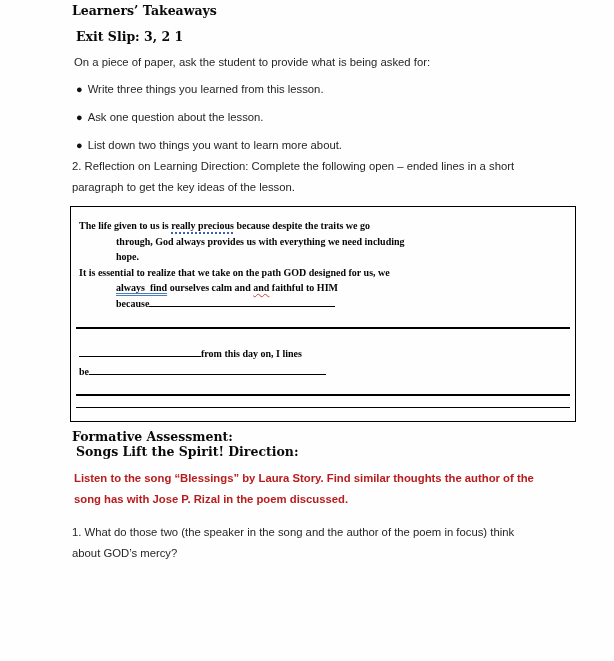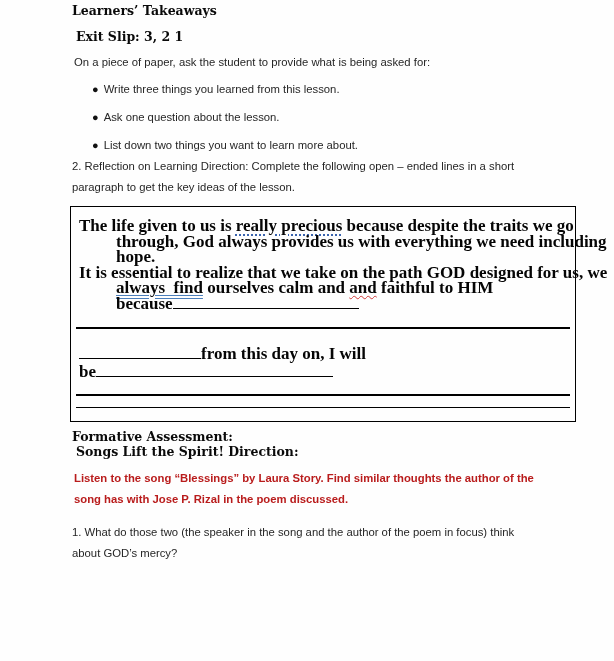--- a/index.html
+++ b/index.html
@@ -24,40 +24,40 @@
     white-space: nowrap;
   }
   .h1 { margin-left: 2px; }
   .h2 { margin-top: 11px; margin-left: 6px; }
   .h3 { margin-top: 7px;  margin-left: 2px; }
   .h4 { margin-left: 6px; }
 
   
   .body { font-size: 11.3px; line-height: 14px; margin: 0; white-space: nowrap; }
   .intro { margin-top: 11px; margin-left: 4px; }
-  .bullet { margin-top: 13px; margin-left: 22px; font-size: 11.3px; line-height: 14px; white-space: nowrap; }
+  .bullet { margin-top: 13px; margin-left: 6px; font-size: 11.3px; line-height: 14px; white-space: nowrap; }
   .bullet + .bullet { margin-top: 14px; }
   .bullet .marker { font-size: 11px; margin-right: 5px; color: #111; }
   .mline { line-height: 21px; white-space: nowrap; font-size: 11.3px; }
   .reflection { margin-top: 4px; margin-left: 2px; }
   .listen { margin-top: 9px; margin-left: 4px; font-weight: 700; color: #b91c1c; }
   .guided { margin-top: 3px; margin-left: 6px; font-weight: 700; color: #1c1c1c; }
   .q1 { margin-top: 14px; margin-left: 4px; }
   .q2 { margin-top: 12px; margin-left: 2px; }
 
   
   .answer-box {
     margin-top: 8px;
     width: 506px; height: 216px;
     box-sizing: border-box;
     border: 1.4px solid #000;
     padding: 11px 8px 0 8px;
     font-family: "Liberation Serif", serif;
     font-weight: 700;
-    font-size: 17px;
+    font-size: 10px;
     line-height: 15.6px;
     color: #050505;
   }
   .boxline { white-space: nowrap; }
   .indent { margin-left: 37px; }
   .p3line { line-height: 18px; }
   .p3start { margin-top: 16px; }
   .blank {
     display: inline-block;
     border-bottom: 1.7px solid #000;
@@ -128,21 +128,21 @@
     <div class="boxline indent">
       <span class="mark-double">always  find</span><span> ourselves calm and </span><span class="mark-wavy">and</span><span> faithful to HIM</span>
     </div>
     <div class="boxline indent">
       <span>because</span><span class="blank" style="width:186px"></span>
     </div>
 
     <div class="rule rule-a"></div>
 
     <div class="boxline p3line p3start">
-      <span class="blank" style="width:122px"></span><span>from this day on, I will</span>
+      <span class="blank" style="width:122px"></span><span>from this day on, I lines</span>
     </div>
     <div class="boxline p3line">
       <span>be</span><span class="blank" style="width:237px"></span>
     </div>
 
     <div class="rule rule-b"></div>
     <div class="rule rule-c"></div>
   </div>
 
   <h3 class="h-serif h3">Formative Assessment:</h3>

